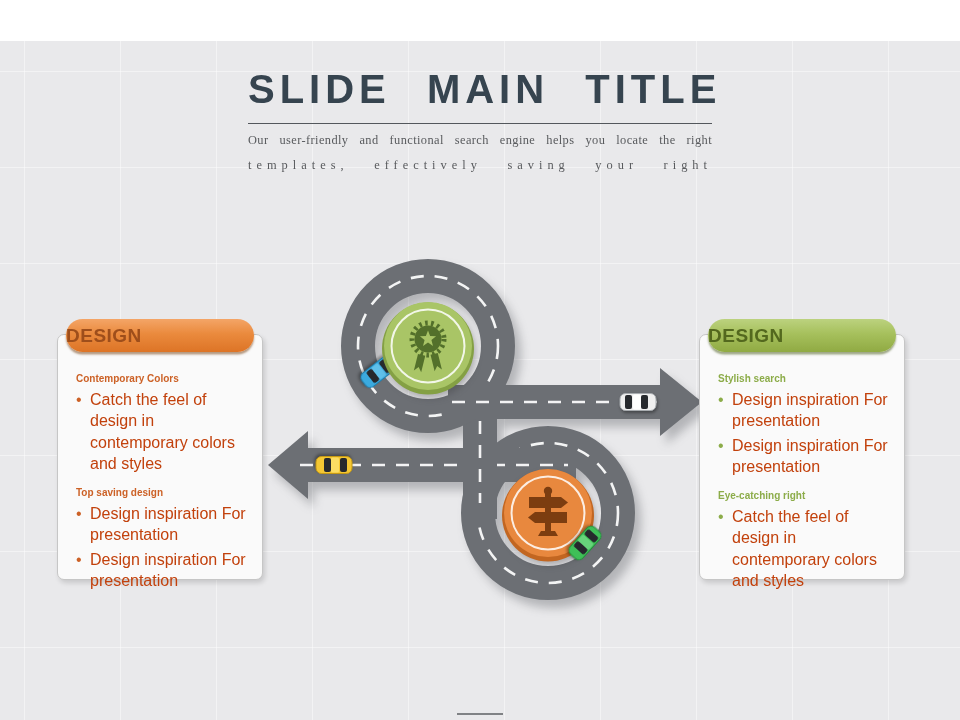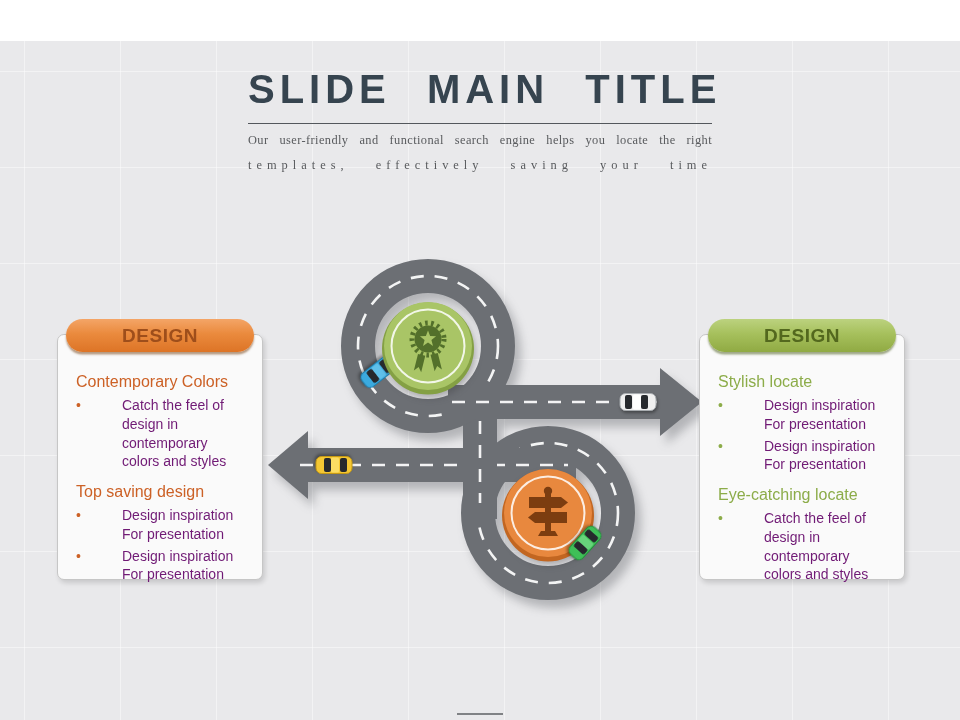--- a/index.html
+++ b/index.html
@@ -29,33 +29,33 @@
   .card{
     position:absolute;width:204px;height:244px;top:293px;
     background:#FAFAFA;border:1px solid #C6C6C6;border-radius:7px;
     box-shadow:2px 3px 5px rgba(0,0,0,.14);
   }
   .card.left{left:57px;}
   .card.right{left:699px;}
   .pill{
     position:absolute;top:-16px;left:50%;transform:translateX(-50%);
     width:188px;height:33px;border-radius:17px;
-    display:flex;align-items:center;justify-content:center;
+    display:flex;align-items:center;justify-content:flex-start;
     font-size:19px;font-weight:bold;letter-spacing:.5px;
   }
   .pill.orange{background:linear-gradient(#F4A567,#EA8A3D 45%,#DD7426);
     color:#9E4E1B;box-shadow:0 2.5px 2px rgba(115,60,12,.5);}
   .pill.green{background:linear-gradient(#BCD27F,#A6C05C 45%,#90AA43);
     color:#53681E;box-shadow:0 2.5px 2px rgba(70,88,22,.5);}
   .card-body{padding:30px 14px 0 18px;}
   .sec{margin-bottom:12px;}
-  .sec-heading{font-size:16px;font-weight:normal;margin:8px 0 5px;}
+  .sec-heading{font-size:10px;font-weight:bold;margin:8px 0 5px;}
   .card.left .sec-heading{color:#CC6126;}
   .card.right .sec-heading{color:#8CAC49;}
-  .bullet{display:flex;font-size:14px;color:#701a75;line-height:1.34;margin-bottom:3px;gap:32px;}
+  .bullet{display:flex;font-size:16px;color:#c2410c;line-height:1.34;margin-bottom:3px;}
   .bullet .dot{flex:none;width:14px;}
   .card.left .dot::before{content:"\2022";color:#CC6126;}
   .card.right .dot::before{content:"\2022";color:#8CAC49;}
   
   .roadmap{position:absolute;left:0;top:0;}
   .roads{filter:drop-shadow(6px 8px 5px rgba(70,72,80,.33));}
   .badge{filter:drop-shadow(2px 4px 3px rgba(60,60,65,.35));}
   .car{filter:drop-shadow(1px 2px 1.5px rgba(0,0,0,.35));}
   
   .footer-line{position:absolute;left:457px;top:672px;width:46px;border-top:2px solid #808285;}
@@ -64,21 +64,21 @@
 </style>
 </head>
 <body>
 
 <div class="slide">
 
   <div class="header">
     <h1 class="title">SLIDE MAIN TITLE</h1>
     <div class="title-underline"></div>
     <div class="subtitle l1">Our user-friendly and functional search engine helps you locate the right</div>
-    <div class="subtitle l2">templates, effectively saving your time</div>
+    <div class="subtitle l2">templates, effectively saving your right</div>
   </div>
 
   <svg class="roadmap" width="960" height="720" viewBox="0 0 960 720">
 
     <g class="roads">
 
       <circle cx="548" cy="472" r="70" fill="none" stroke="#6C6F74" stroke-width="34"></circle>
       <circle cx="548" cy="472" r="70" fill="none" stroke="#FFFFFF" stroke-width="2.6" stroke-dasharray="13 11" opacity=".92"></circle>
 
       <rect x="306" y="407" width="270" height="34" fill="#6C6F74"></rect>
@@ -176,32 +176,32 @@
       </div>
     </div>
   </div>
 
   <div class="card right">
     <div class="pill green">
       <span>DESIGN</span>
     </div>
     <div class="card-body">
       <div class="sec">
-        <div class="sec-heading">Stylish locate</div>
-        <div class="bullet">
-          <span class="dot"></span>
-          <span>Design inspiration For presentation</span>
-        </div>
-        <div class="bullet">
-          <span class="dot"></span>
-          <span>Design inspiration For presentation</span>
-        </div>
-      </div>
-      <div class="sec">
-        <div class="sec-heading">Eye-catching locate</div>
+        <div class="sec-heading">Stylish search</div>
+        <div class="bullet">
+          <span class="dot"></span>
+          <span>Design inspiration For presentation</span>
+        </div>
+        <div class="bullet">
+          <span class="dot"></span>
+          <span>Design inspiration For presentation</span>
+        </div>
+      </div>
+      <div class="sec">
+        <div class="sec-heading">Eye-catching right</div>
         <div class="bullet">
           <span class="dot"></span>
           <span>Catch the feel of design in contemporary colors and styles</span>
         </div>
       </div>
     </div>
   </div>
 
   <div class="footer-line"></div>
   <div class="page-number">24</div>

